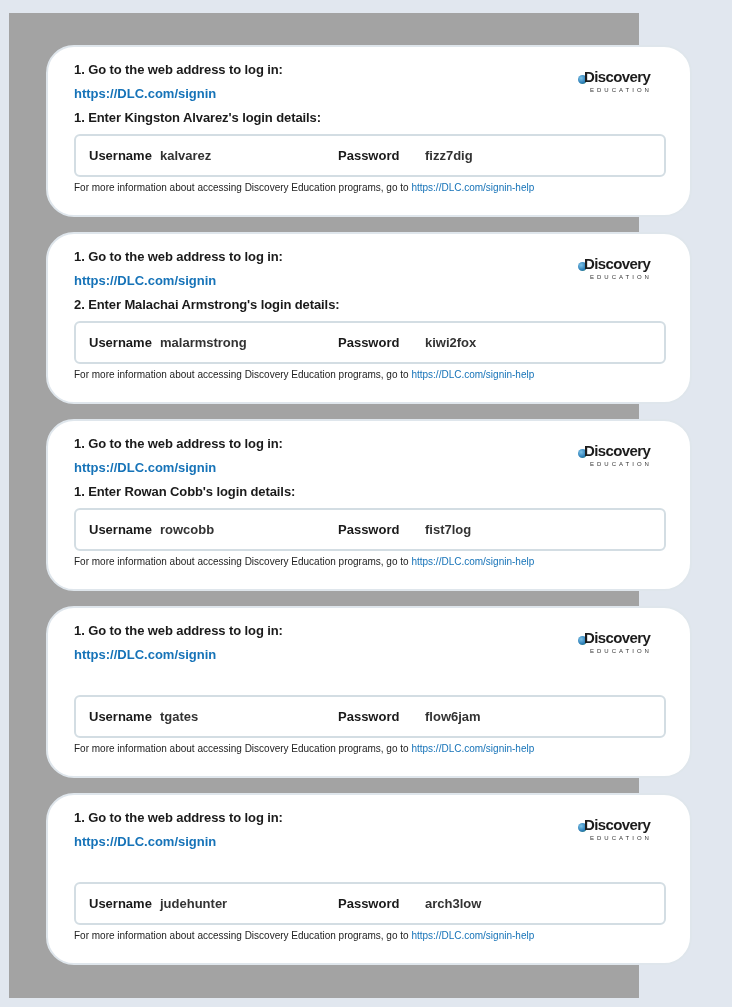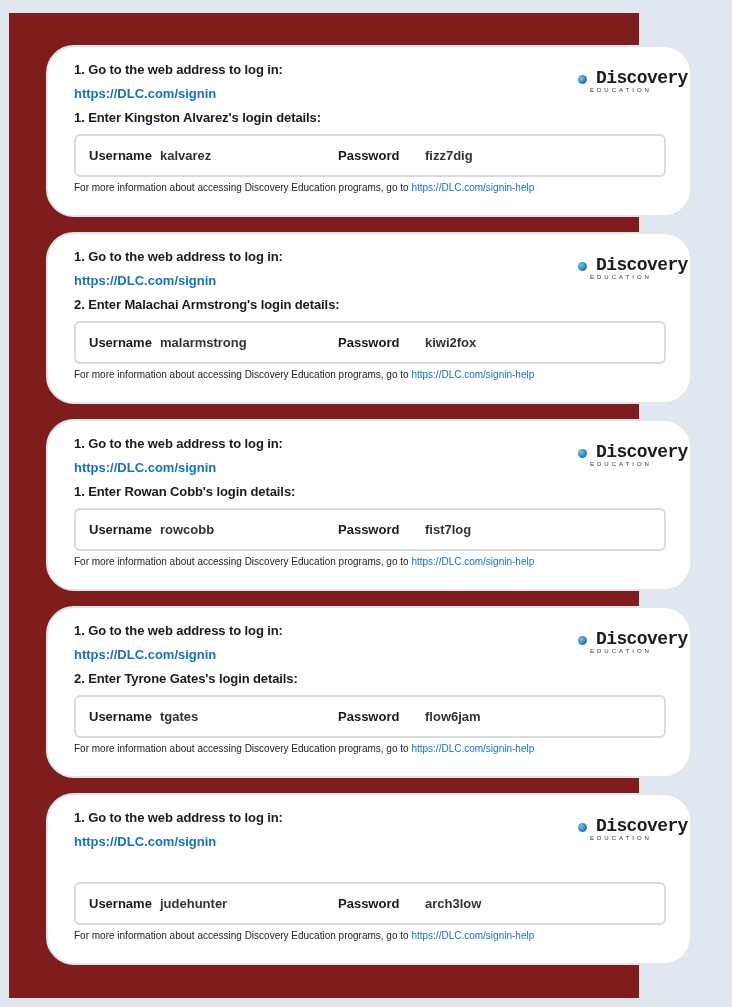--- a/index.html
+++ b/index.html
@@ -6,21 +6,21 @@
     html, body {
       width: 732px; height: 1007px;
       background: #e1e7ef;
       font-family: "Liberation Sans", sans-serif;
       overflow: hidden;
     }
     .page {
       position: absolute;
       left: 9px; top: 13px;
       width: 630px; height: 985px;
-      background: #7f1d1d;
+      background: #a3a3a3;
     }
     .card {
       position: absolute;
       left: 37px;
       width: 646px; height: 172px;
       border: 2px solid #dfe6ec;
       border-radius: 28px;
       background: #fff;
     }
     .step {
@@ -67,24 +67,23 @@
       position: absolute;
       right: 26px; top: 24px;
       width: 86px; height: 22px;
     }
     .logo .globe {
       position: absolute; left: 0; top: 4px;
       width: 9px; height: 9px; border-radius: 50%;
       background: radial-gradient(circle at 35% 35%, #7cc3e8, #2a7bb5 60%, #3d8c4a);
     }
     .logo .word {
-      position: absolute; left: 18px; top: -3px;
-      font-size: 18px; font-weight: bold; color: #1c1c1c;
+      position: absolute; left: 6px; top: -3px;
+      font-size: 15px; font-weight: bold; color: #1c1c1c;
       letter-spacing: -0.6px;
-      font-family: Liberation Mono, monospace;
     }
     .logo .sub {
       position: absolute; left: 12px; top: 16px;
       font-size: 6px; letter-spacing: 3px; color: #333;
     }
   </style>
 </head>
 <body>
 
 <div class="page">
@@ -139,21 +138,20 @@
     <div class="logo">
       <span class="globe"></span>
       <span class="word">Discovery</span>
       <span class="sub">EDUCATION</span>
     </div>
   </div>
 
   <div class="card" style="top:593px">
     <div class="step step1">1. Go to the web address to log in:</div>
     <a class="url">https://DLC.com/signin</a>
-    <div class="step step2">2. Enter Tyrone Gates's login details:</div>
     <div class="creds">
       <span class="lbl u-lbl">Username</span>
       <span class="val u-val">tgates</span>
       <span class="lbl p-lbl">Password</span>
       <span class="val p-val">flow6jam</span>
     </div>
     <div class="info"><span>For more information about accessing Discovery Education programs, go to </span><a>https://DLC.com/signin-help</a></div>
     <div class="logo">
       <span class="globe"></span>
       <span class="word">Discovery</span>

